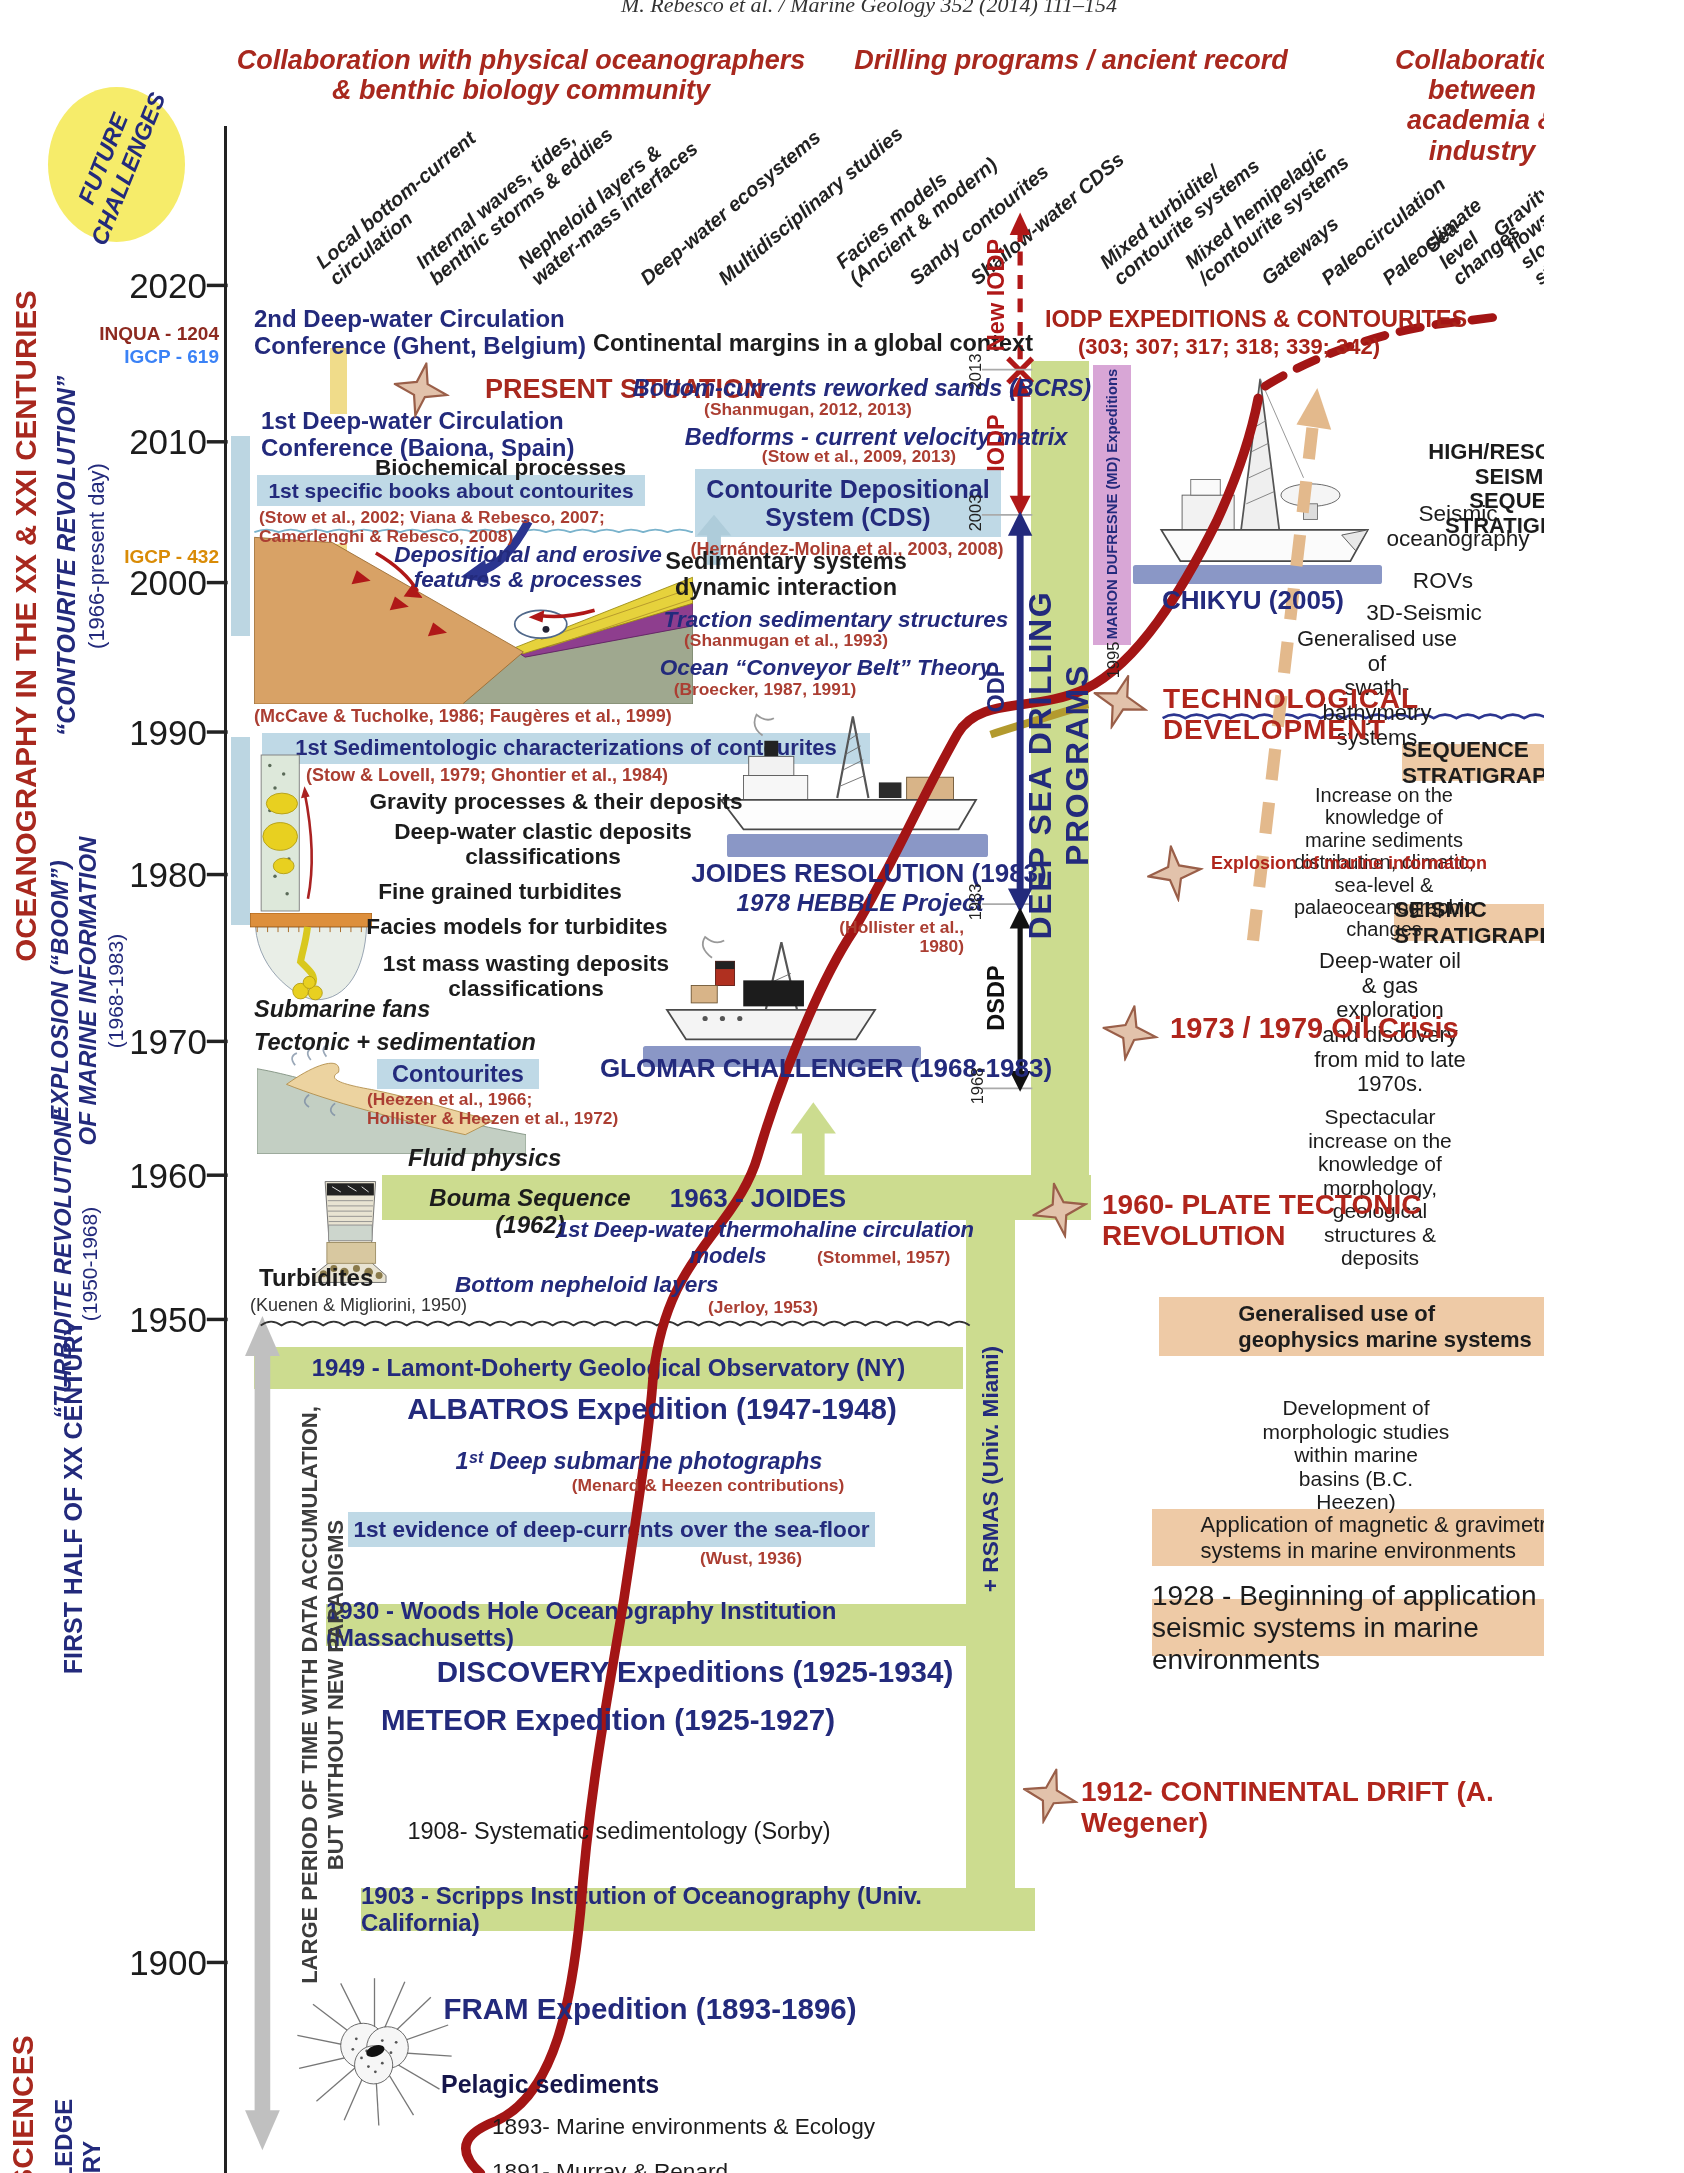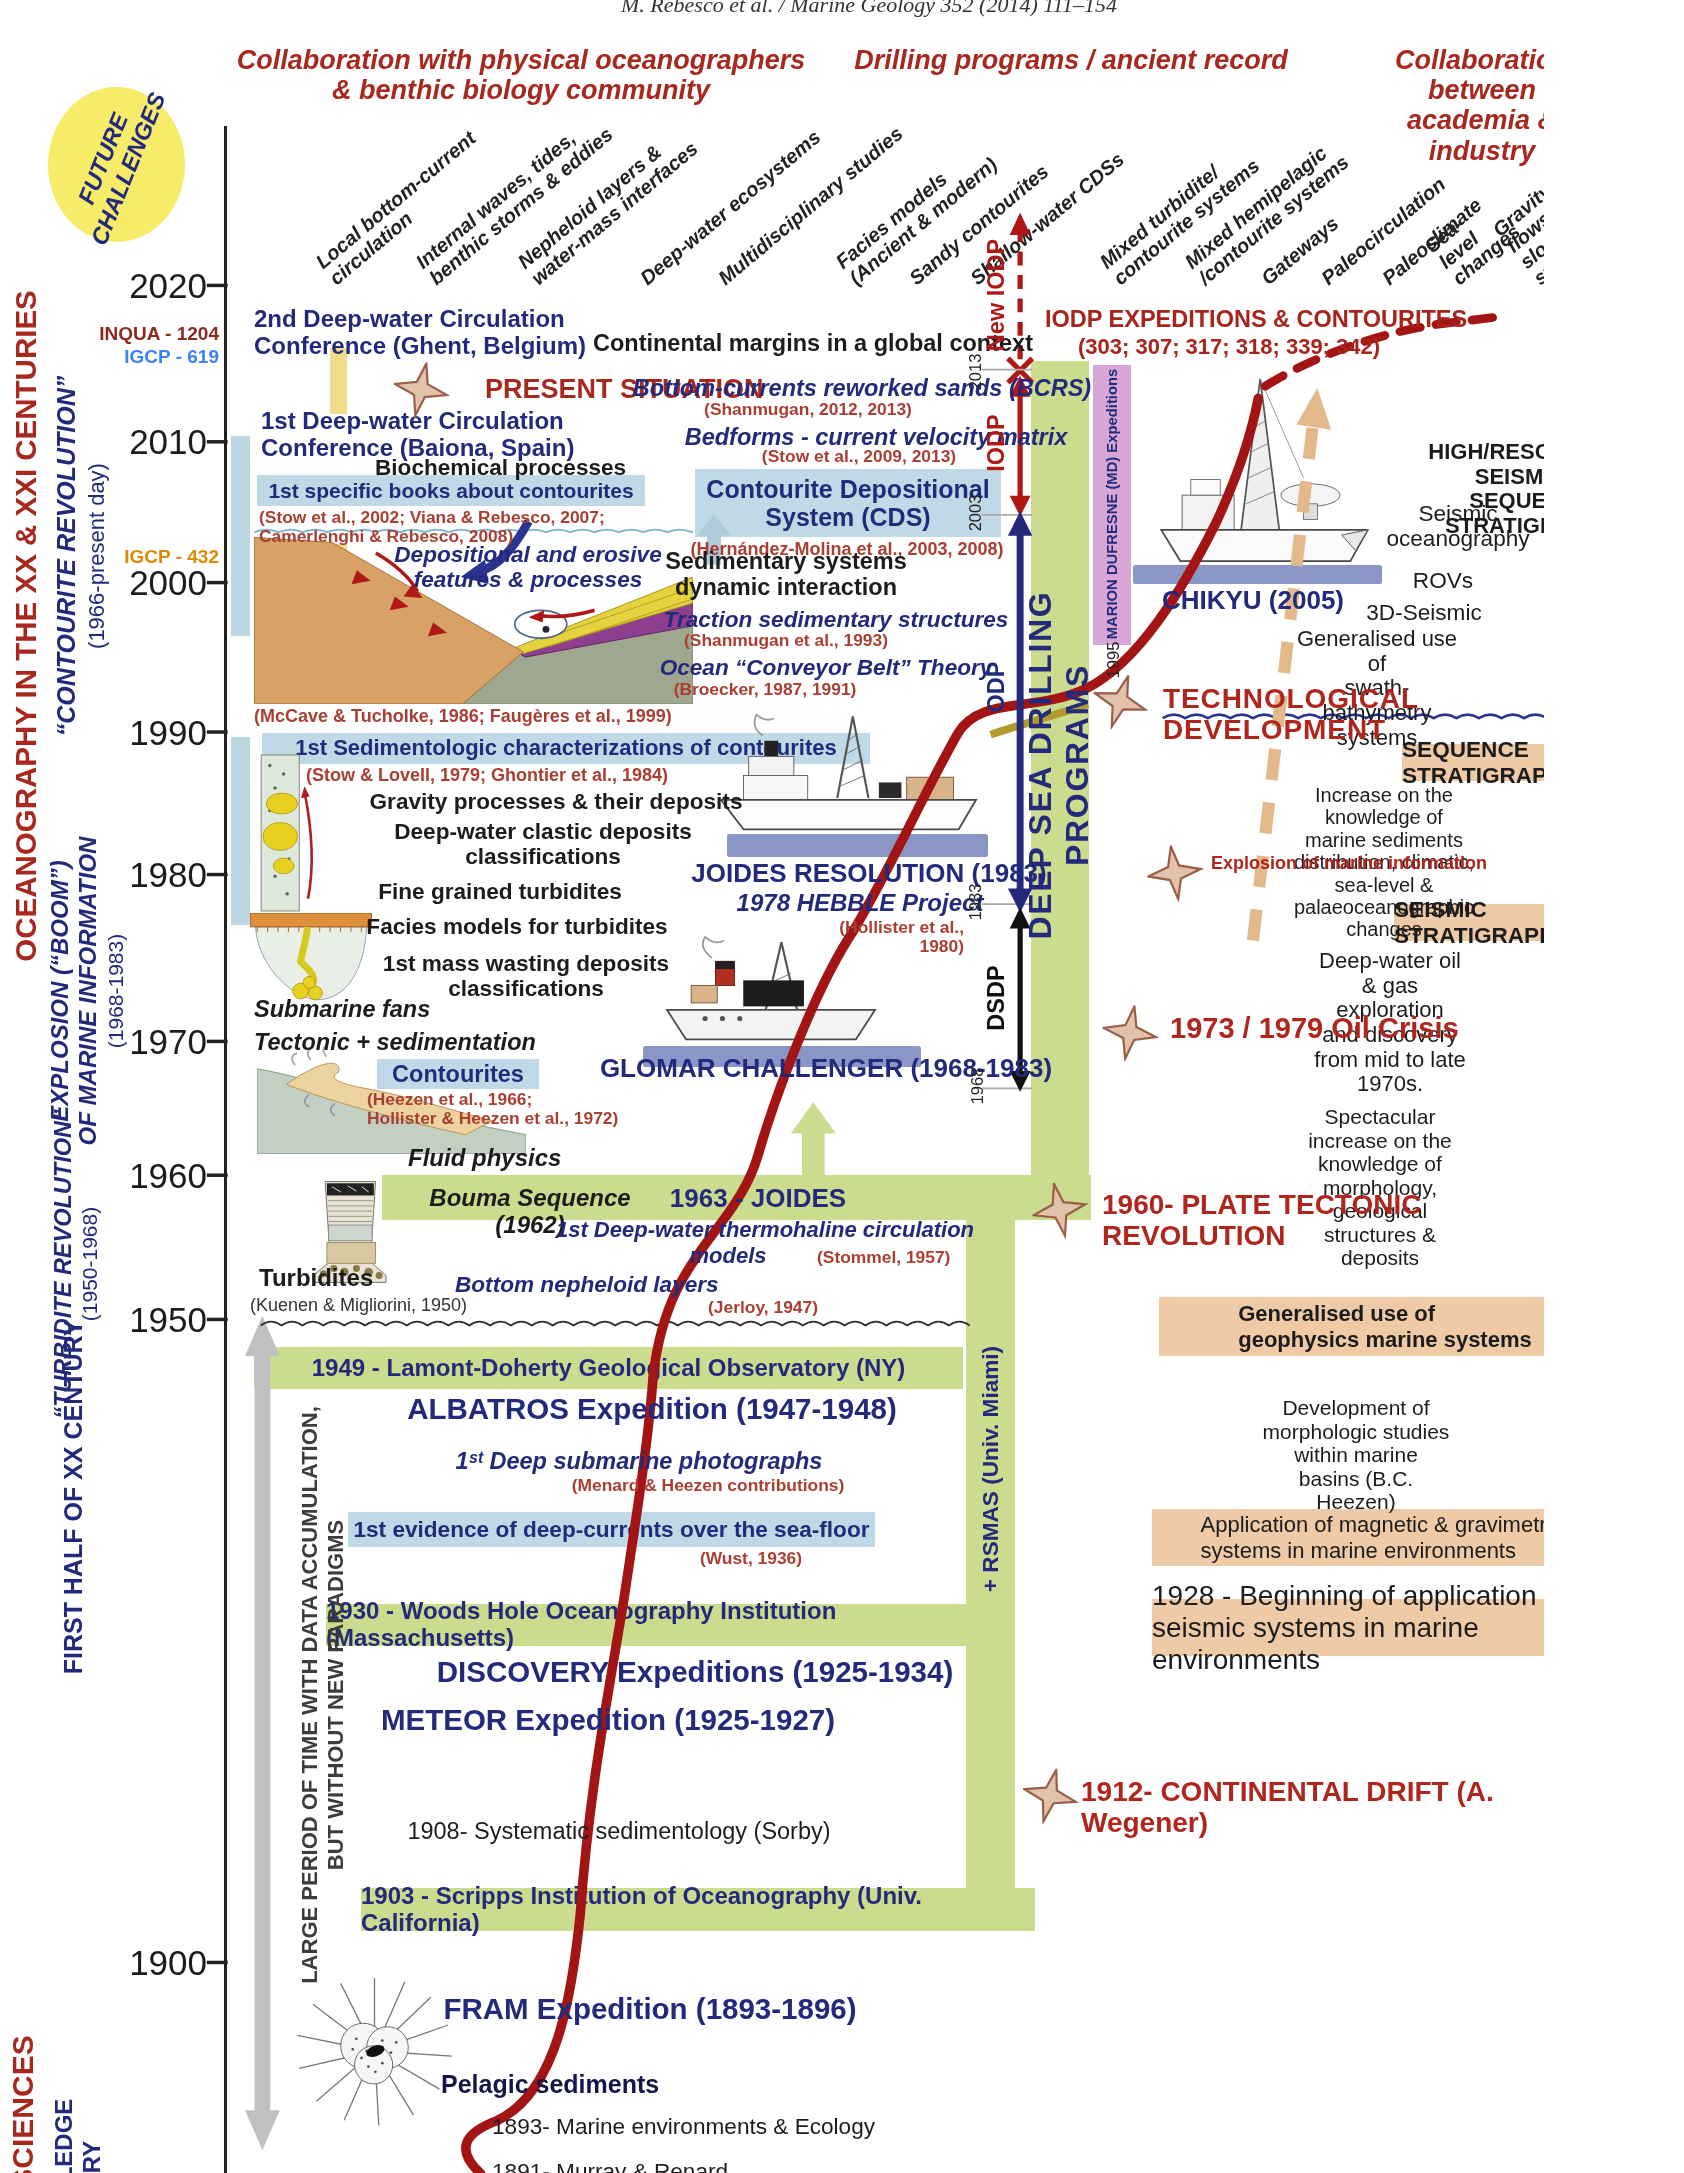--- a/index.html
+++ b/index.html
@@ -216,21 +216,21 @@
     </div>
   <div class="t ref" style="left:367px;top:1090px;font-size:17.4px;">(Heezen et al., 1966;
 Hollister &amp; Heezen et al., 1972)</div>
   <div class="t b i blk" style="left:408px;top:1145px;font-size:24px;">Fluid physics</div>
   <div class="t b i blk ctr" style="left:530px;top:1185px;font-size:24px;">Bouma Sequence
 (1962)</div>
   <div class="t b i navy ctr" style="left:765px;top:1218px;font-size:22px;">1st Deep-water thermohaline circulation</div>
   <div class="t b i navy ctr" style="left:728px;top:1244px;font-size:22px;">models</div>
   <div class="t ref" style="left:817px;top:1248px;font-size:17.4px;">(Stommel, 1957)</div>
   <div class="t b i navy" style="left:455px;top:1272px;font-size:22.6px;">Bottom nepheloid layers</div>
-  <div class="t ref ctr" style="left:763px;top:1298px;font-size:17.4px;">(Jerloy, 1947)</div>
+  <div class="t ref ctr" style="left:763px;top:1298px;font-size:17.4px;">(Jerloy, 1953)</div>
   <div class="t b blk" style="left:259px;top:1265px;font-size:24px;">Turbidites</div>
   <div class="t blk" style="left:250px;top:1295px;font-size:18px;color:#333;">(Kuenen &amp; Migliorini, 1950)</div>
 
   <div class="bar" style="left:382px;top:1175px;width:709px;height:45px;"></div>
   <div class="t b navy ctr" style="left:758px;top:1184px;font-size:26px;z-index:5;">1963 - JOIDES</div>
   <div class="bar" style="left:966px;top:1220px;width:49px;height:681px;"></div>
   <div class="vrot b navy" style="left:991px;top:1469px;font-size:22.6px;">+ RSMAS (Univ. Miami)</div>
   <div class="bar" style="left:1031px;top:361px;width:58px;height:814px;"></div>
   <div class="vrot b navy" style="left:1059px;top:765px;font-size:32px;letter-spacing:1.7px;">DEEP  SEA    DRILLING   PROGRAMS</div>
   <div style="position:absolute;left:1093px;top:365px;width:38px;height:280px;background:#d8a6d6;z-index:2;"></div>

